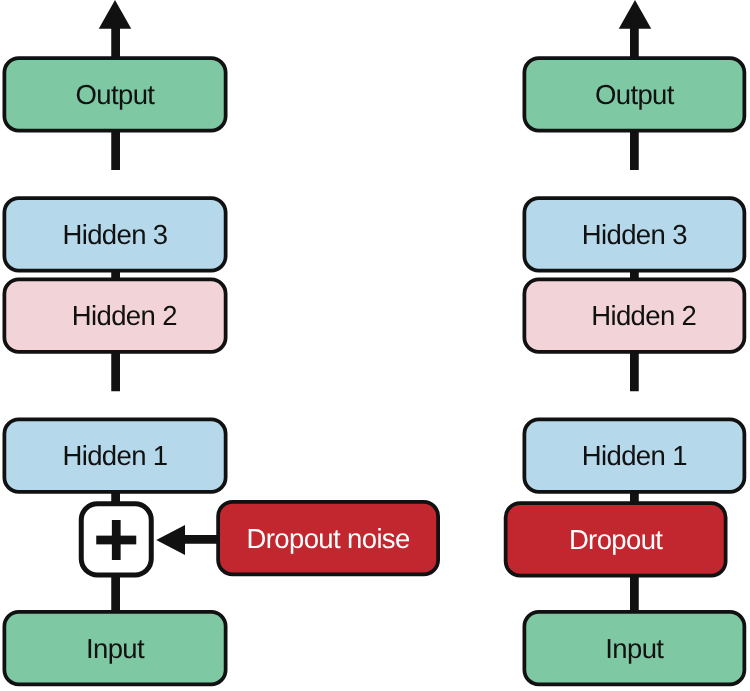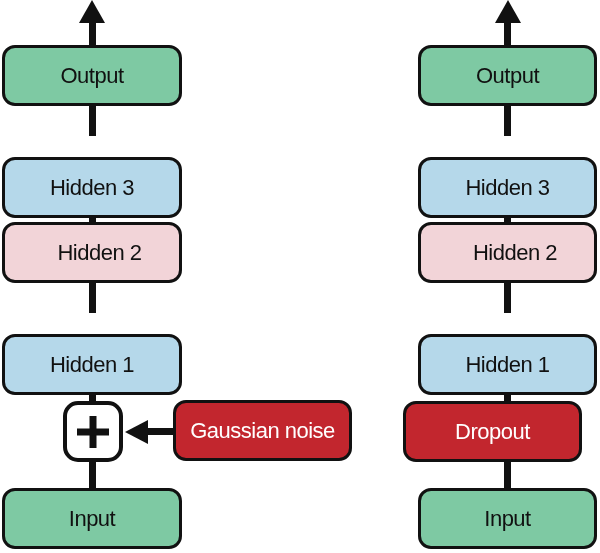--- a/index.html
+++ b/index.html
@@ -71,21 +71,21 @@
     <div class="box blue" style="left:2px; top:310px;">Hidden 1</div>
 
     <div class="plus-node">
       <span class="plus-bar-v"></span>
       <span class="plus-bar-h"></span>
       <span class="visually-hidden">+</span>
     </div>
 
     <div class="tri-left" style="left:125px; top:419.5px;"></div>
     <div class="hline" style="left:146px; top:428px; width:30px;"></div>
-    <div class="box red" style="left:173px; top:400px; width:179px;">Gaussian noise</div>
+    <div class="box red" style="left:173px; top:400px; width:179px;">Dropout noise</div>
 
     <div class="box green" style="left:2px; top:488px;">Input</div>
   </div>
 
   <div class="right-col">
 
     <div class="tri-up" style="left:494.5px; top:0;"></div>
     <div class="vline" style="left:504px; top:18px; height:30px;"></div>
 
     <div class="vline" style="left:504px; top:103px; height:33px;"></div>

